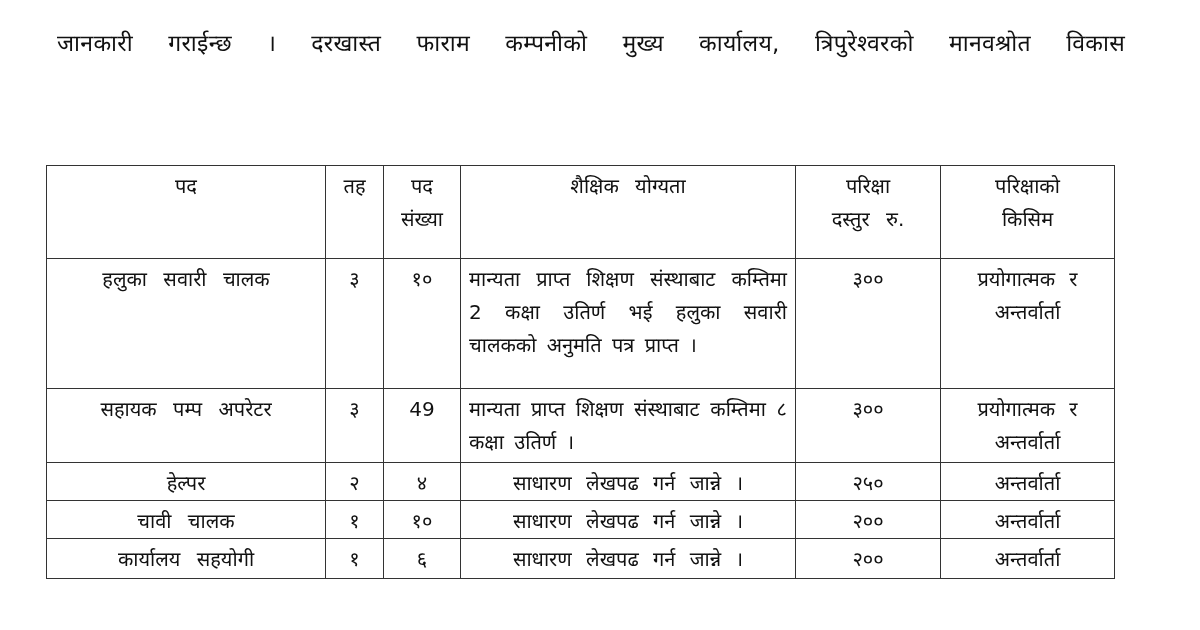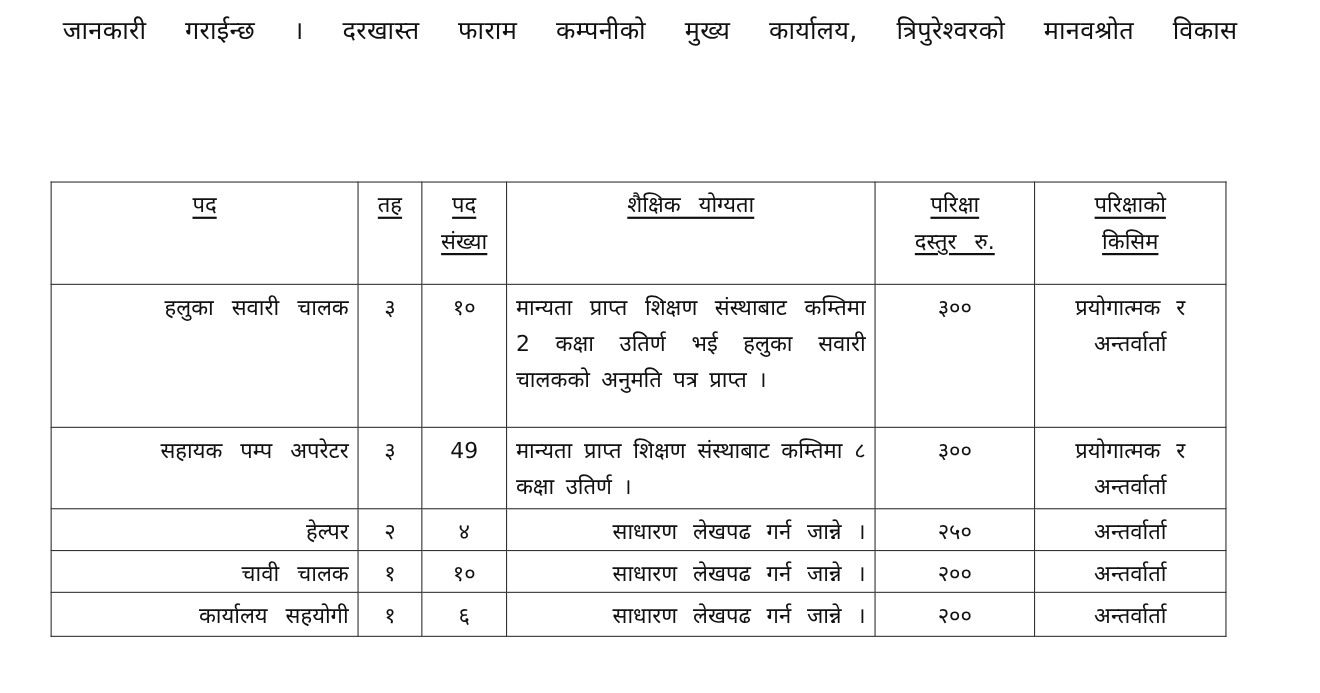--- a/index.html
+++ b/index.html
@@ -1,38 +1,38 @@
 <!DOCTYPE html>
 <html><head>
 <meta charset="utf-8">
 <style>
   html, body { margin:0; padding:0; }
   body {
     width:1200px; height:630px; overflow:hidden; background:#ffffff;
     color:#111; font-family:"DejaVu Sans", sans-serif; position:relative;
   }
   .para {
-    position:absolute; left:57px; width:1068px; top:10px;
+    position:absolute; left:57px; width:1068px; top:25px;
     font-size:23px; line-height:36px; text-align:justify; text-align-last:justify;
     letter-spacing:0.3px;
   }
   .para .line { display:block; white-space:nowrap; text-align:justify; text-align-last:justify; }
   .para .line.last { text-align-last:left; word-spacing:6px; }
   table.jobs {
     position:absolute; left:46px; top:165px; border-collapse:collapse;
     font-size:20px; table-layout:fixed;
   }
   table.jobs td, table.jobs th {
     border:1.6px solid #333; vertical-align:top; padding:4px 8px 0 8px;
     font-weight:normal; line-height:33px;
   }
   table.jobs th { text-align:center; }
-  table.jobs th span.u { text-decoration:underline; text-underline-offset:4px; }
+  table.jobs th span.u { text-underline-offset:4px; }
   .c { text-align:center; }
-  .l { text-align:right; }
+  .l { text-align:center; }
   .just { text-align:justify; text-align-last:left; word-spacing:4px; }
   .pos { word-spacing:10px; }
 </style>
 </head>
 <body>
 
 <div class="para">
   <span class="line">जानकारी गराईन्छ । दरखास्त फाराम कम्पनीको मुख्य कार्यालय, त्रिपुरेश्वरको मानवश्रोत विकास</span>
 </div>
 

